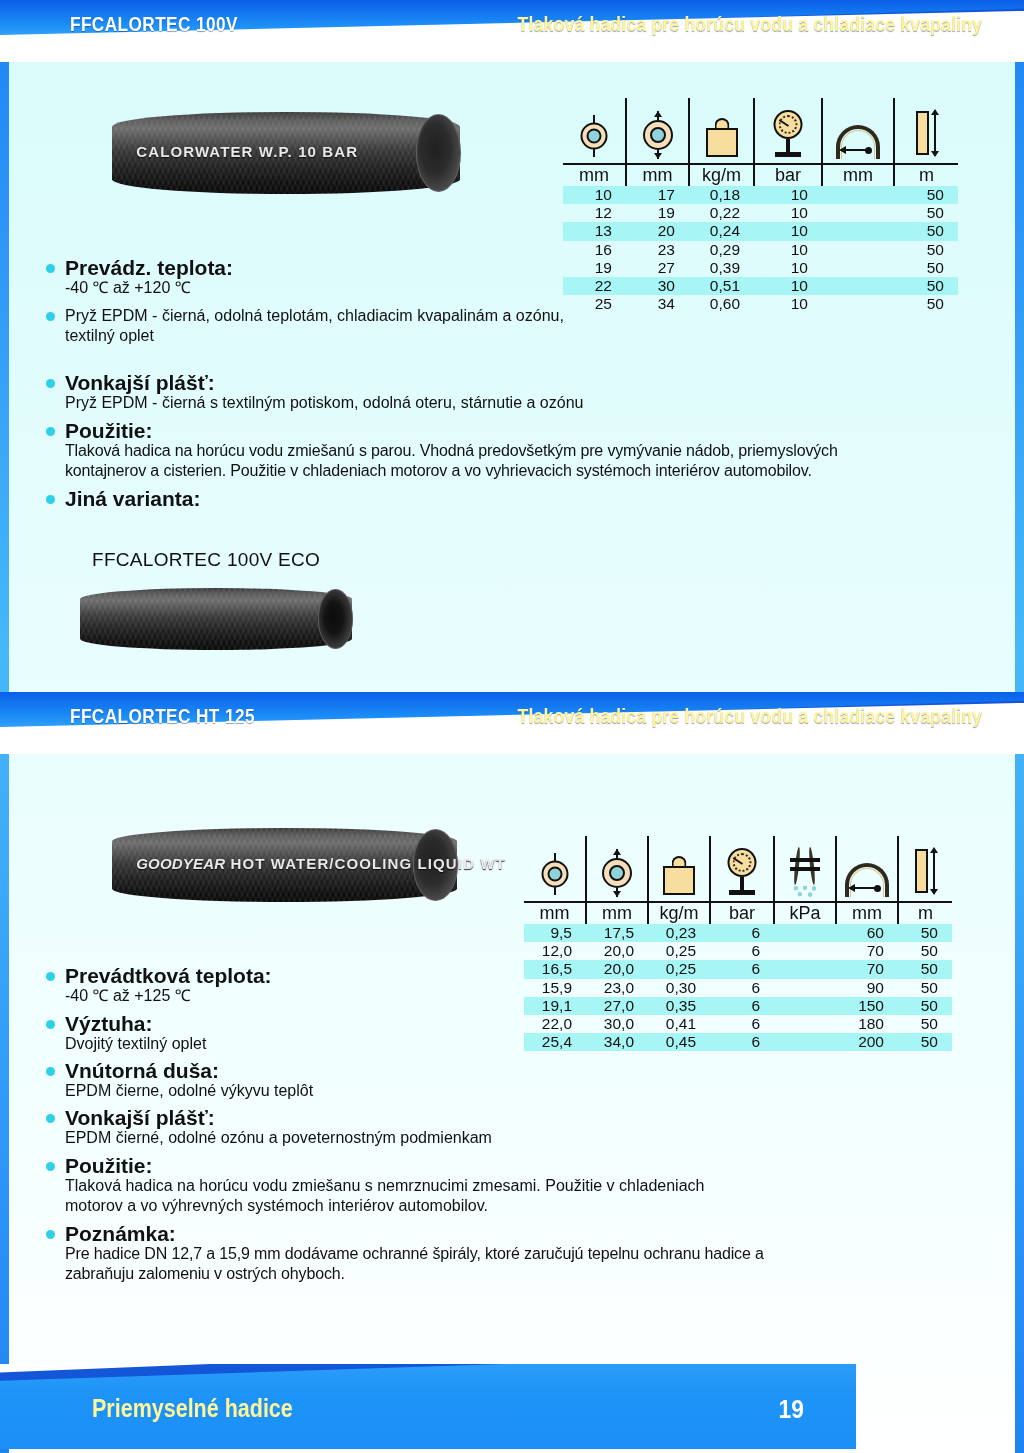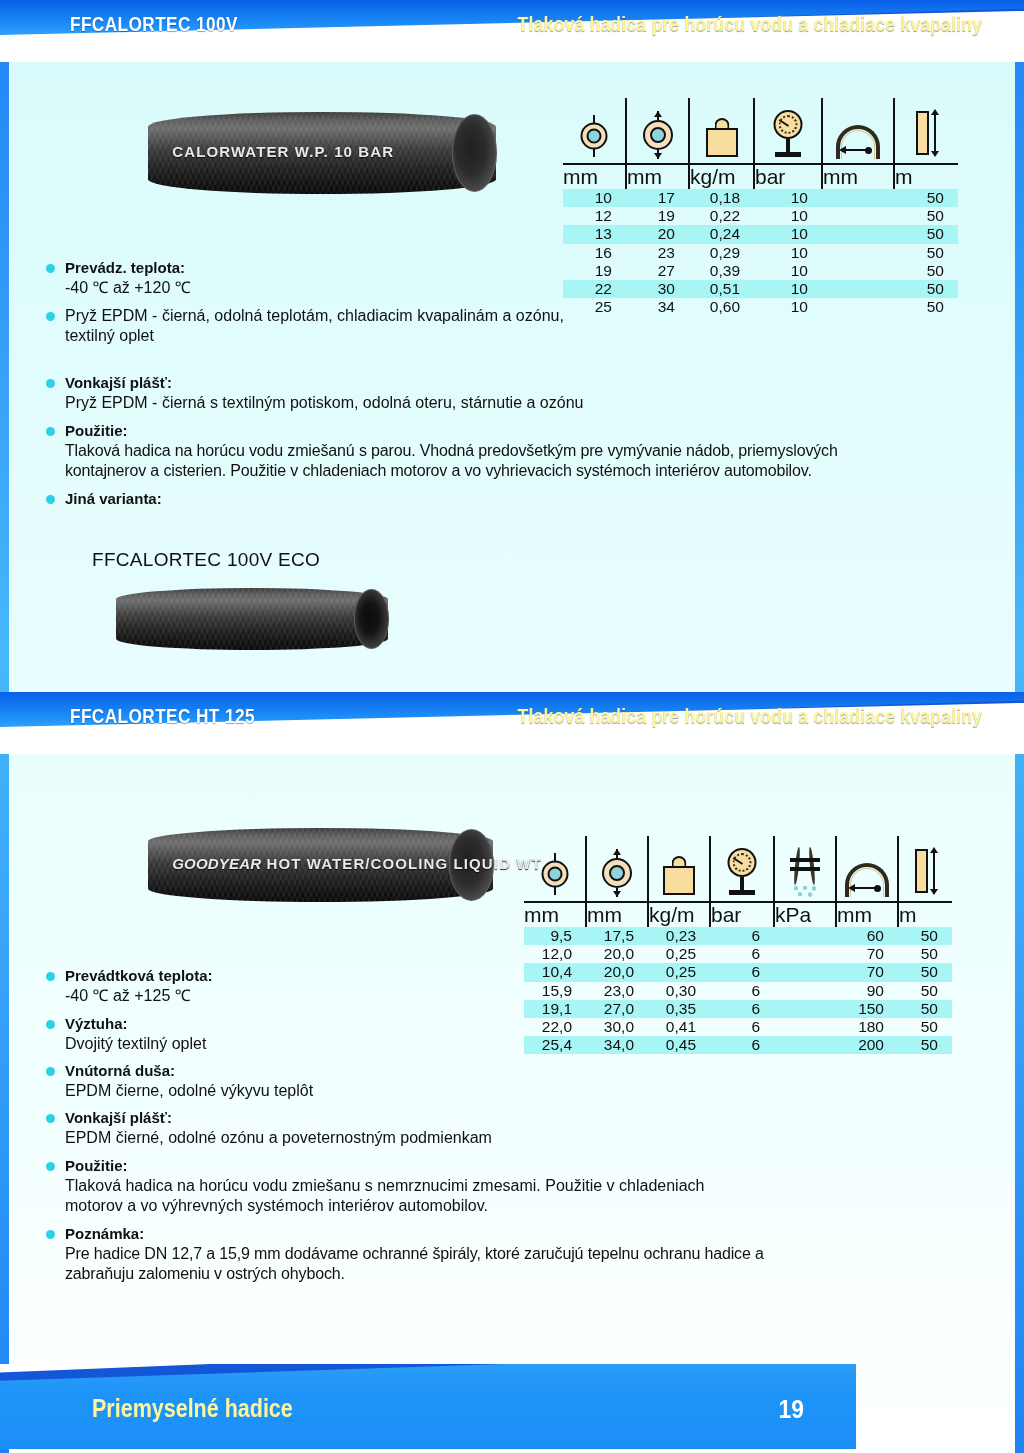--- a/index.html
+++ b/index.html
@@ -59,21 +59,21 @@
     font-size: 21px; font-weight: bold;
     font-stretch: condensed;
     letter-spacing: 0.2px;
     transform: scaleX(0.84);
     transform-origin: right center;
     z-index: 4;
     text-shadow: 0 1px 1px rgba(0,40,110,.45);
   }
 
   
-  .hose-wrap { position: absolute; margin-left: 36px; }
+  .hose-wrap { position: absolute; }
   .hose {
     position: relative; width: 100%; height: 100%;
   }
   .hose-body {
     position: absolute; inset: 0;
     border-radius: 50% / 18%;
     background:
       repeating-linear-gradient(115deg, rgba(255,255,255,.045) 0 2px, rgba(0,0,0,0) 2px 5px),
       repeating-linear-gradient(65deg, rgba(255,255,255,.04) 0 2px, rgba(0,0,0,0) 2px 5px),
       linear-gradient(to bottom,
@@ -109,21 +109,22 @@
   .spec td, .spec th { padding: 0; }
   .icon-row td {
     height: 66px;
     vertical-align: bottom;
     text-align: center;
     border-right: 2px solid #111;
   }
   .icon-row td:last-child { border-right: none; }
   .unit-row td {
     height: 14px;
-    font-size: 21px;
+    text-align: center;
+    font-size: 18px;
     color: #111;
     border-top: 2px solid #111;
     border-right: 2px solid #111;
     vertical-align: middle;
   }
   .unit-row td:last-child { border-right: none; }
   .data-row td {
     height: 18.2px;
     font-size: 15.5px;
     color: #111;
@@ -284,21 +285,21 @@
 
   
   .info { position: absolute; }
   .item { margin-bottom: 7px; position: relative; padding-left: 21px; }
   .bullet {
     position: absolute; left: 2px; top: 6px;
     width: 9px; height: 9px; border-radius: 50%;
     background: #2ecfe8;
   }
   .lbl {
-    font-size: 15px; font-weight: bold; color: #111;
+    font-size: 21px; font-weight: bold; color: #111;
     line-height: 20px;
   }
   .val {
     font-size: 16px; color: #111; line-height: 20.5px;
   }
   .val.tight { letter-spacing: -0.15px; }
 
   .variant-name {
     position: absolute;
     font-size: 19px; color: #111;
@@ -612,21 +613,21 @@
           <tr class="data-row">
             <td>12,0</td>
             <td>20,0</td>
             <td>0,25</td>
             <td>6</td>
             <td></td>
             <td>70</td>
             <td>50</td>
           </tr>
           <tr class="data-row alt">
-            <td>10,4</td>
+            <td>16,5</td>
             <td>20,0</td>
             <td>0,25</td>
             <td>6</td>
             <td></td>
             <td>70</td>
             <td>50</td>
           </tr>
           <tr class="data-row">
             <td>15,9</td>
             <td>23,0</td>

